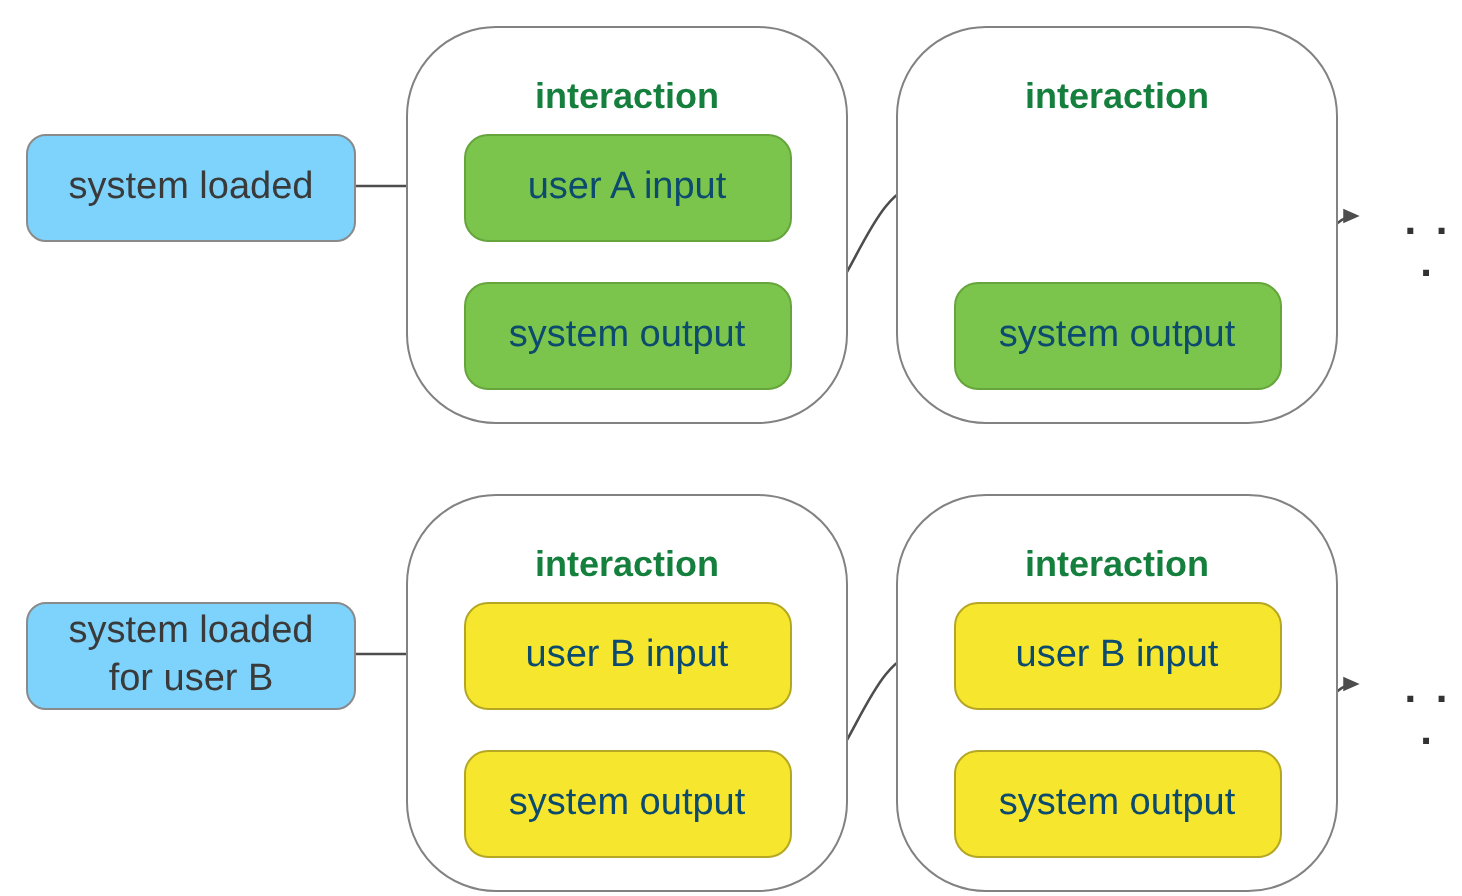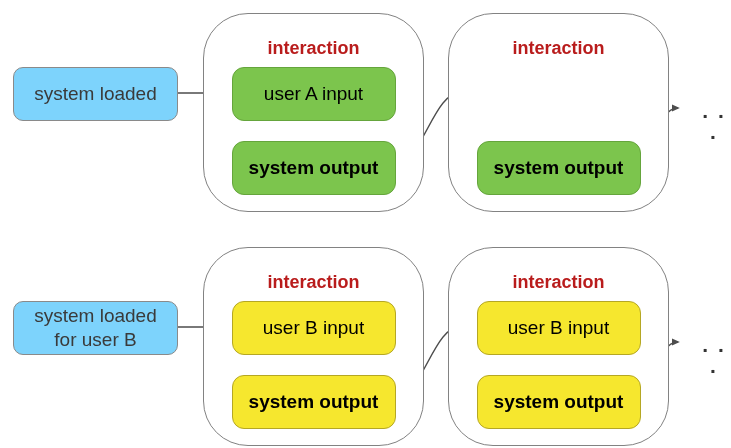--- a/index.html
+++ b/index.html
@@ -25,30 +25,30 @@
     position:absolute; width:219px; height:197px;
     border:1px solid #828282; border-radius:45px; background:#ffffff;
   }
   .row-a .container { top:13px; }
   .row-b .container { top:247px; }
   .cont-1 { left:203px; }
   .cont-2 { left:448px; }
 
   .container-title {
     position:absolute; top:24px; left:0; width:100%;
-    text-align:center; font-size:18px; font-weight:700; color:#b91c1c;
+    text-align:center; font-size:18px; font-weight:700; color:#15803d;
   }
   .node {
     position:absolute; left:50%; transform:translateX(-50%);
     width:162px; height:52px; border-radius:12px;
     border:1px solid; display:flex; align-items:center; justify-content:center;
-    font-size:19px; color:#000000; text-align:right;
+    font-size:19px; color:#0c4a6e; text-align:right;
   }
   .node.input  { top:53px; }
-  .node.output { top:127px;font-weight:bold; }
+  .node.output { top:127px; }
 
   .ellipsis {
     position:absolute; left:697px; width:34px; text-align:center;
     font-size:21px; font-weight:700; letter-spacing:2px; color:#333333; line-height:1;
   }
   .row-a .ellipsis { top:100px; }
   .row-b .ellipsis { top:334px; }
 </style>
 </head>
 <body>

